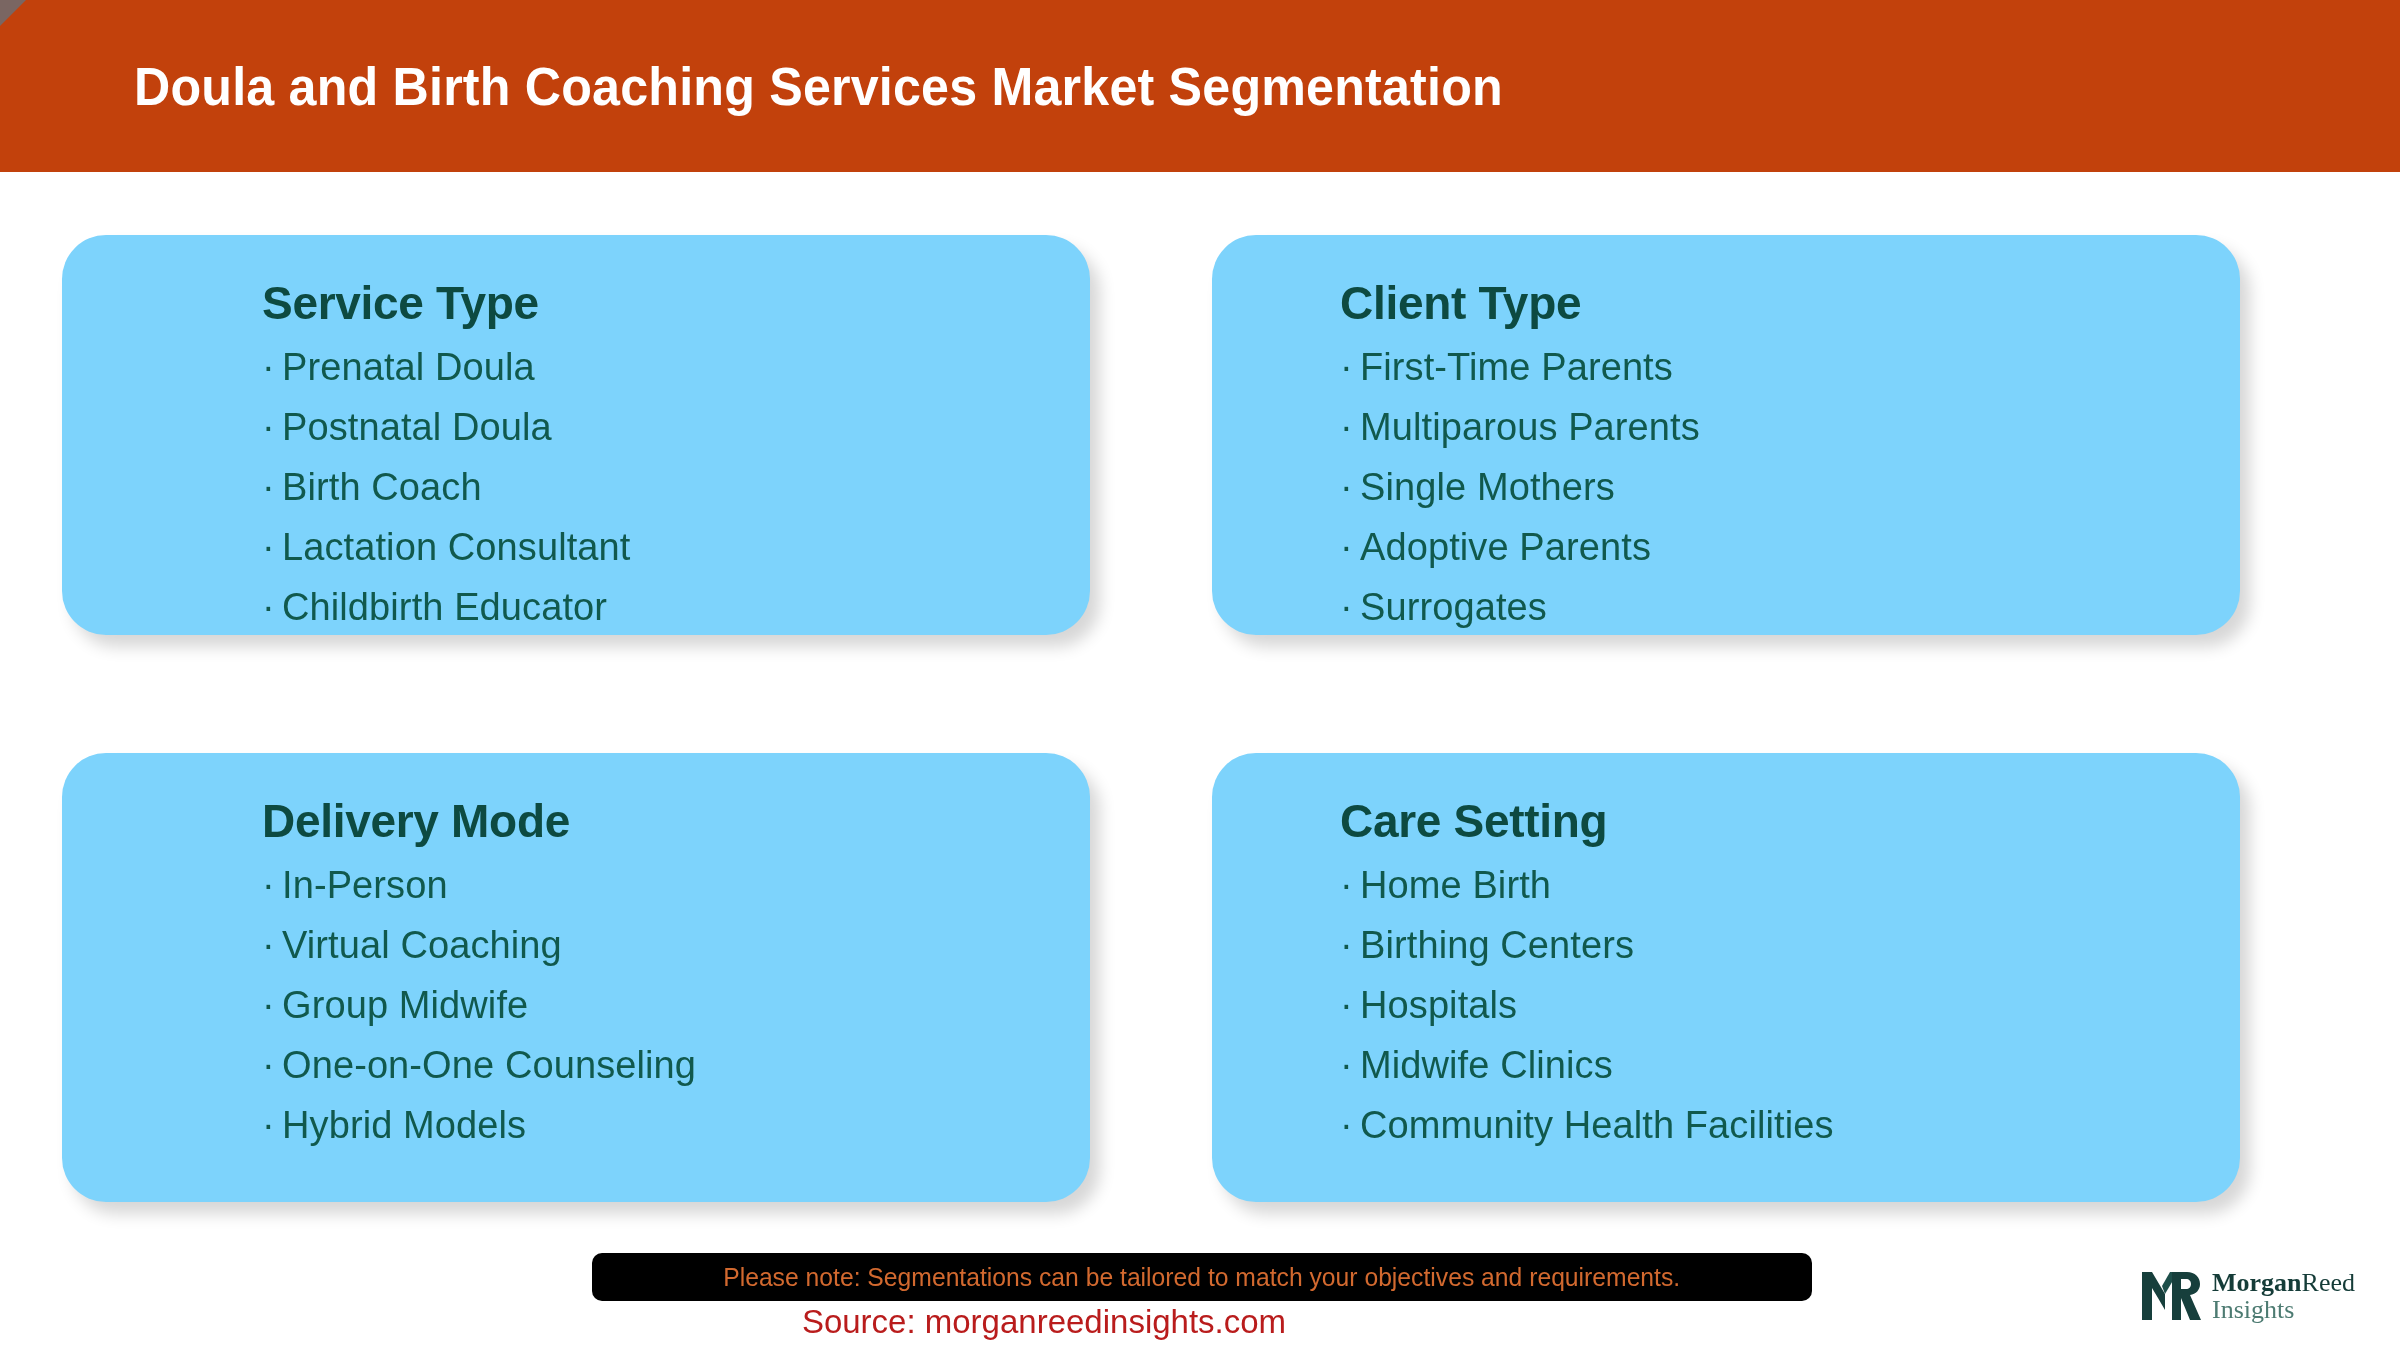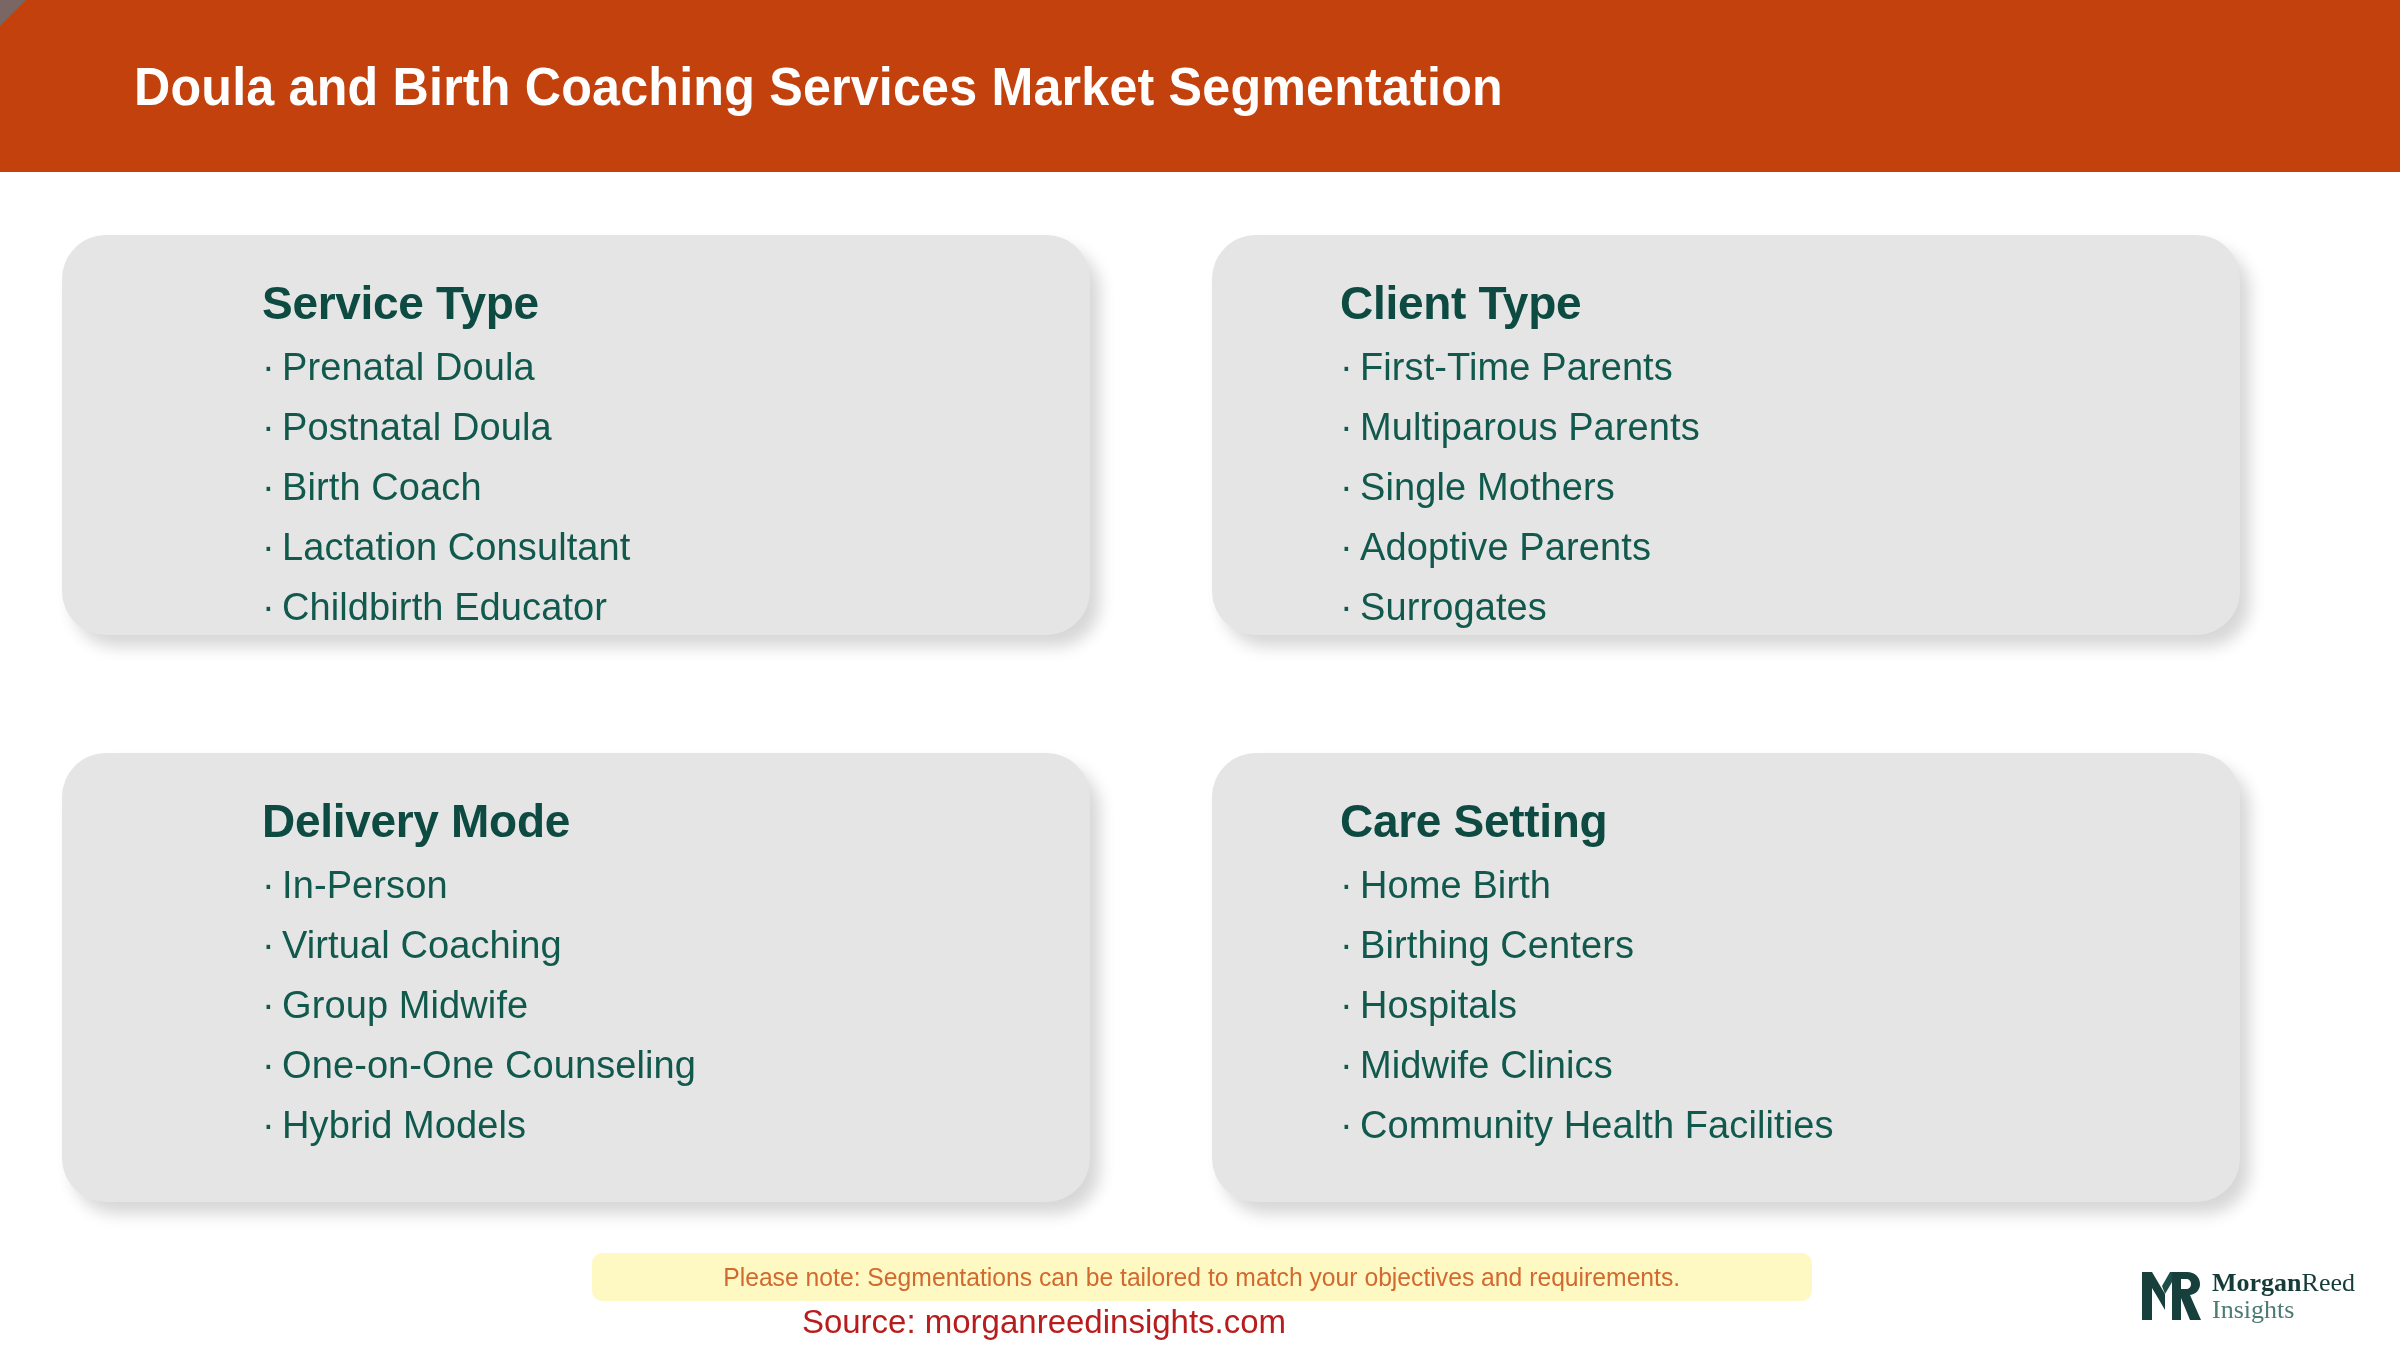--- a/index.html
+++ b/index.html
@@ -55,21 +55,21 @@
   
   .grid {
     position: absolute;
     left: 0;
     top: 172px;
     width: 2400px;
     height: 1060px;
   }
   .card {
     position: absolute;
-    background: #e5e5e5;
+    background: #7dd3fc;
     border-radius: 44px;
     box-shadow: 10px 12px 16px rgba(0,0,0,0.16);
     box-sizing: border-box;
     padding: 44px 54px 44px 54px;
   }
   .card.c0 { left: 62px;   top: 63px;  width: 1028px; height: 400px; }
   .card.c1 { left: 1212px; top: 63px;  width: 1028px; height: 400px; }
   .card.c2 { left: 62px;   top: 581px; width: 1028px; height: 449px; }
   .card.c3 { left: 1212px; top: 581px; width: 1028px; height: 449px; }
 
@@ -108,21 +108,21 @@
     color: #11594d;
   }
 
   
   .note-box {
     position: absolute;
     left: 592px;
     top: 1253px;
     width: 1220px;
     height: 48px;
-    background: #fef9c3;
+    background: #000000;
     border-radius: 10px;
     display: flex;
     align-items: center;
     justify-content: center;
     box-sizing: border-box;
   }
   .note-text {
     color: #d2692f;
     font-size: 26px;
     font-weight: 400;

